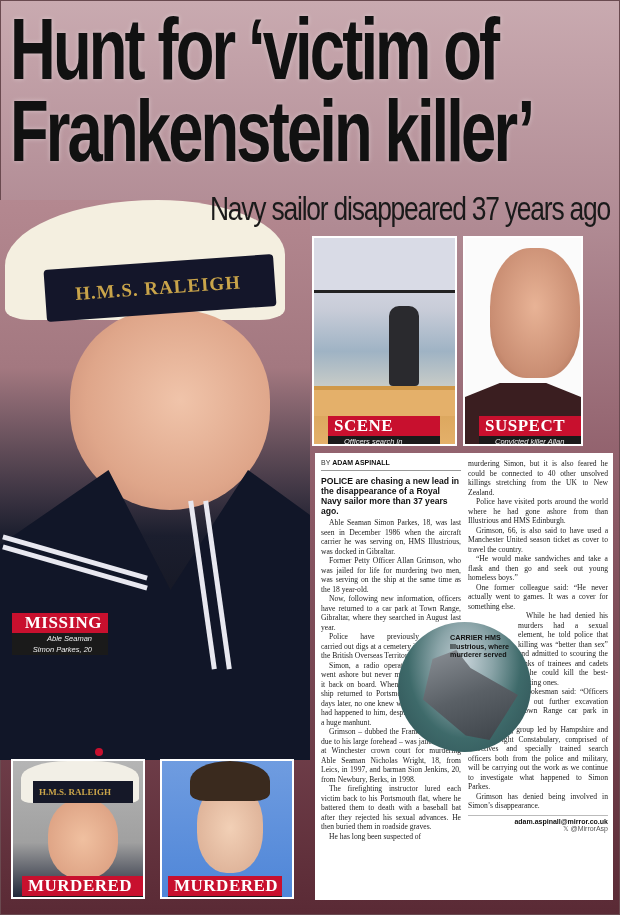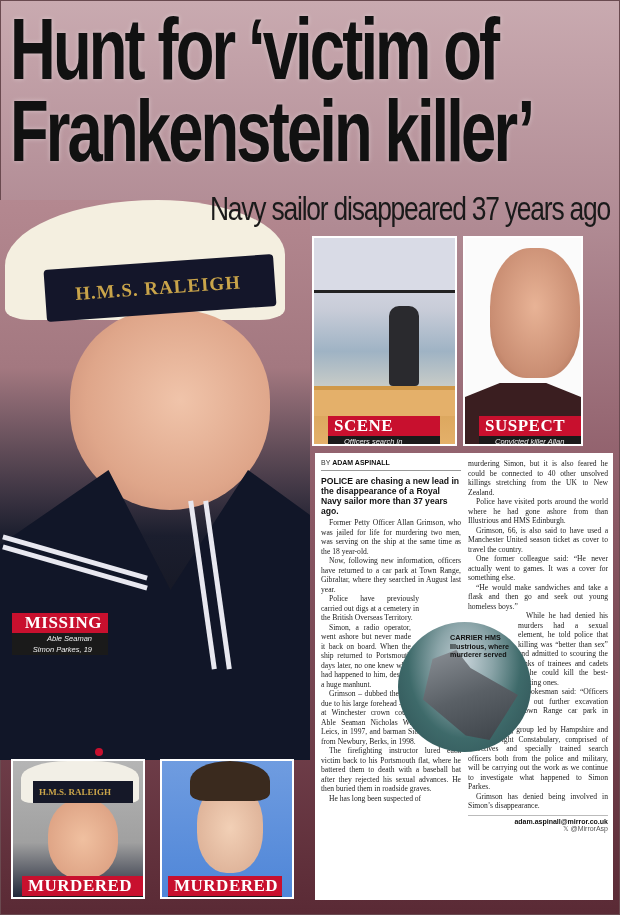--- a/index.html
+++ b/index.html
@@ -159,21 +159,21 @@
 </div>
 
 <div class="headline">
   <div>Hunt for ‘victim of</div>
   <div>Frankenstein killer’</div>
 </div>
 <div class="subhead">Navy sailor disappeared 37 years ago</div>
 
 <div class="label-block" style="left:12px;top:613px;width:96px;text-align:right;">
   <span class="label-title" style="display:block;">MISSING</span>
-  <span class="label-caption">Able Seaman Simon Parkes, 19</span>
+  <span class="label-caption">Able Seaman Simon Parkes, 20</span>
 </div>
 
 <div class="scene-photo">
   <div class="tent"></div>
   <div class="figure"></div>
   <div class="barrier"></div>
   <div class="label-block" style="left:14px;top:178px;width:112px;">
     <span class="label-title" style="display:block;">SCENE</span>
     <span class="label-caption">Officers search in Gibraltar</span>
   </div>
@@ -189,36 +189,37 @@
 </div>
 
 <div class="article">
   <div class="col col-left">
     <div class="byline">
       <span>BY</span>
       <b>ADAM ASPINALL</b>
     </div>
     <div class="standfirst">POLICE are chasing a new lead in the disappearance of a Royal Navy sailor more than 37 years ago.</div>
     <div class="body-text">
+      <p>Able Seaman Simon Parkes, 18, was last seen in December 1986 when the aircraft carrier he was serving on, HMS Illustrious, was docked in Gibraltar.</p>
       <p>Former Petty Officer Allan Grimson, who was jailed for life for murdering two men, was serving on the ship at the same time as the 18 year-old.</p>
       <p>Now, following new information, officers have returned to a car park at Town Range, Gibraltar, where they searched in August last year.</p>
       <p style="padding-right:42px;">Police have previously carried out digs at a cemetery in the British Overseas Territory.</p>
       <p style="padding-right:50px;">Simon, a radio operator, went ashore but never made it back on board. When the ship returned to Portsmouth days later, no one knew what had happened to him, despite a huge manhunt.</p>
       <p>Grimson – dubbed the Frankenstein Killer due to his large forehead – was jailed in 2001 at Winchester crown court for murdering Able Seaman Nicholas Wright, 18, from Leics, in 1997, and barman Sion Jenkins, 20, from Newbury, Berks, in 1998.</p>
       <p>The firefighting instructor lured each victim back to his Portsmouth flat, where he battered them to death with a baseball bat after they rejected his sexual advances. He then buried them in roadside graves.</p>
       <p>He has long been suspected of</p>
     </div>
   </div>
   <div class="col col-right">
     <div class="body-text">
       <p style="text-indent:0;">murdering Simon, but it is also feared he could be connected to 40 other unsolved killings stretching from the UK to New Zealand.</p>
       <p>Police have visited ports around the world where he had gone ashore from than Illustrious and HMS Edinburgh.</p>
       <p>Grimson, 66, is also said to have used a Manchester United season ticket as cover to travel the country.</p>
+      <p>“He would make sandwiches and take a flask and then go and seek out young homeless boys.”</p>
       <p>One former colleague said: “He never actually went to games. It was a cover for something else.</p>
-      <p>“He would make sandwiches and take a flask and then go and seek out young homeless boys.”</p>
       <p style="padding-left:50px;">While he had denied his murders had a sexual element, he told police that killing was “better than sex” and admitted to scouring the ranks of trainees and cadets so he could kill the best-looking ones.</p>
       <p style="padding-left:20px;">A force spokesman said: “Officers are carrying out further excavation work at Town Range car park in Gibraltar.</p>
       <p>“A working group led by Hampshire and Isle of Wight Constabulary, comprised of detectives and specially trained search officers both from the police and military, will be carrying out the work as we continue to investigate what happened to Simon Parkes.</p>
       <p>Grimson has denied being involved in Simon’s disappearance.</p>
     </div>
     <div class="signoff">adam.aspinall@mirror.co.uk</div>
     <div class="handle">𝕏 @MirrorAsp</div>
   </div>
 </div>
 

